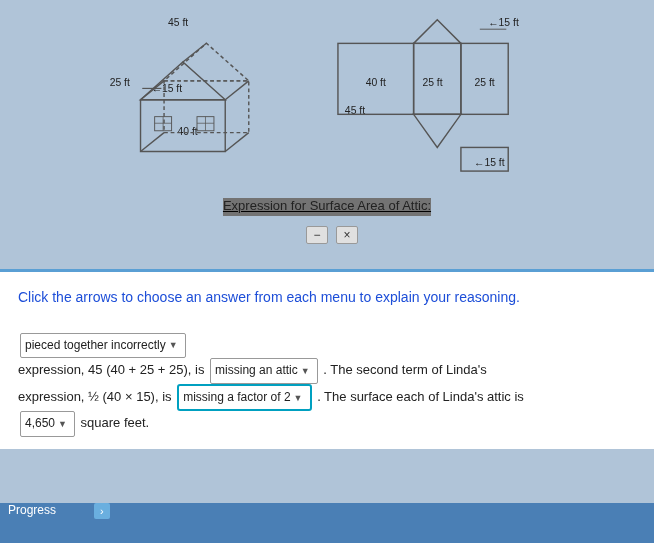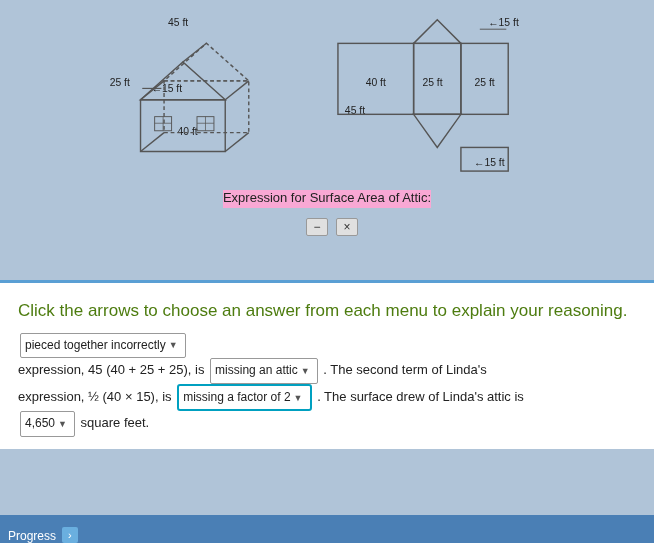--- a/index.html
+++ b/index.html
@@ -54,21 +54,23 @@
       height: 175px;
     }
 
     .net-svg {
       width: 230px;
       height: 175px;
     }
 
     .expression-area {
       text-align: center;
-      background: #f9a8d4;
+      margin-top: 8px;
+      background: #737373;
+      text-decoration: underline;
     }
 
     .expression-title {
       font-size: 13px;
       color: #222;
       margin-bottom: 3px;
     }
 
     .expression-formula {
       font-size: 14px;
@@ -100,23 +102,23 @@
     .bottom-panel {
       background: white;
       border-top: 3px solid #5a9fd4;
       padding: 14px 18px 12px 18px;
       font-size: 13px;
       color: #222;
       line-height: 1.6;
     }
 
     .panel-instruction {
-      font-size: 17px;
-      color: #4d7c0f;
-      margin-bottom: 8px;
+      font-size: 14px;
+      color: #1d4ed8;
+      margin-bottom: 24px;
     }
 
     .panel-text {
       font-size: 13px;
       line-height: 1.8;
       color: #222;
     }
 
     .inline-select {
       display: inline-flex;
@@ -159,25 +161,26 @@
       font-size: 9px;
       color: #555;
     }
 
     
     .progress-bar-row {
       position: absolute;
       bottom: 0;
       left: 0;
       width: 100%;
-      height: 28px;
+      height: 40px;
       background: #4a7fb5;
       display: flex;
-      align-items: flex-end;
+      align-items: flex-start;
       padding: 0 8px;
+      gap: 32px;
     }
 
     .progress-label {
       color: white;
       font-size: 12px;
       margin-right: 6px;
     }
 
     .progress-arrow {
       background: #6aafdf;
@@ -280,21 +283,21 @@
         <span>missing an attic</span>
         <span class="arrow">▼</span>
       </span>
       <span>. The second term of Linda's</span>
       <br>
       <span>expression, ½ (40 × 15), is</span>
       <span class="highlighted-select">
         <span>missing a factor of 2</span>
         <span class="arrow">▼</span>
       </span>
-      <span>. The surface drew of Linda's attic is</span>
+      <span>. The surface each of Linda's attic is</span>
       <br>
       <span class="inline-select">
         <span>4,650</span>
         <span class="arrow">▼</span>
       </span>
       <span>square feet.</span>
     </div>
   </div>
 </div>
 

